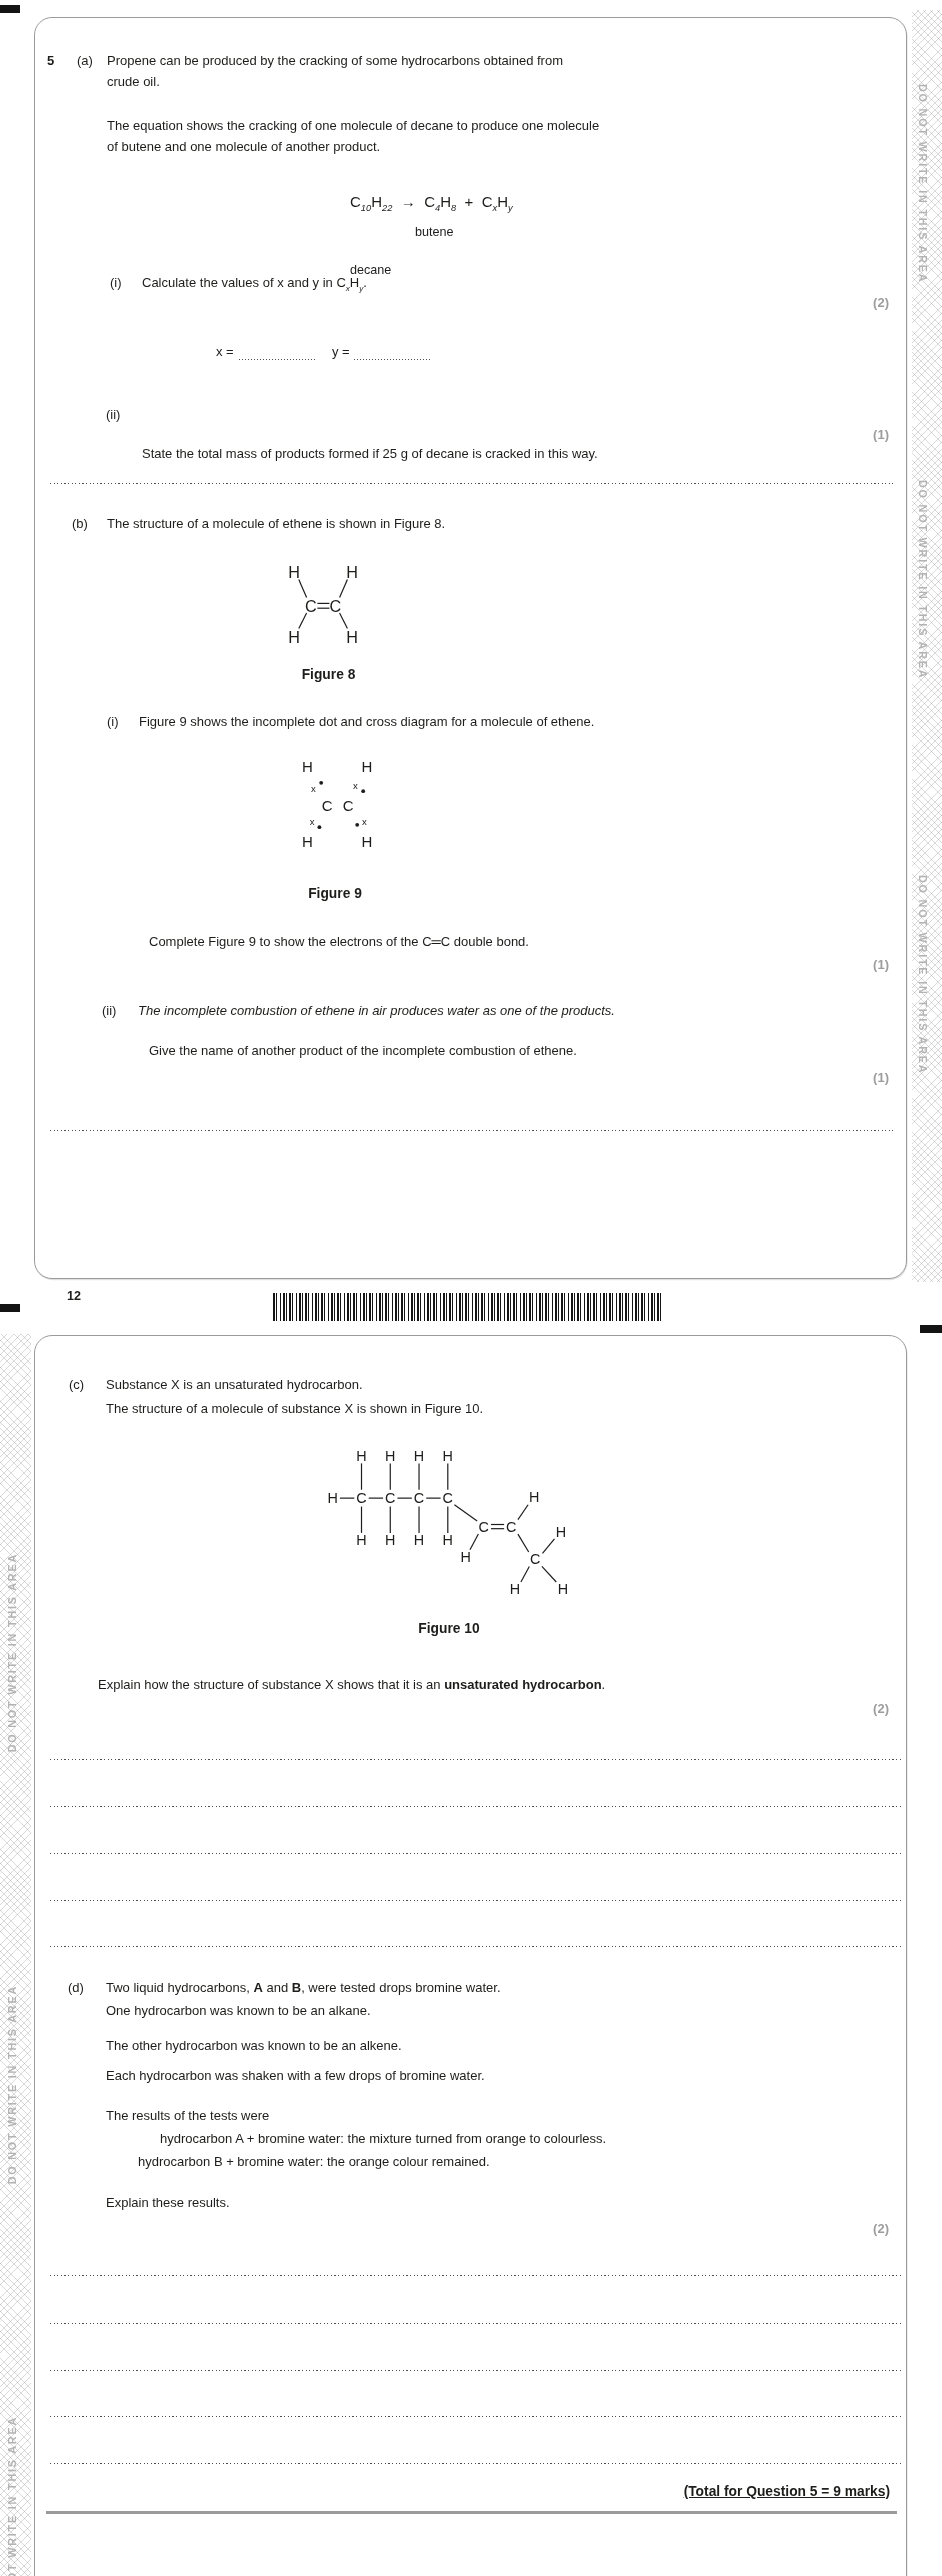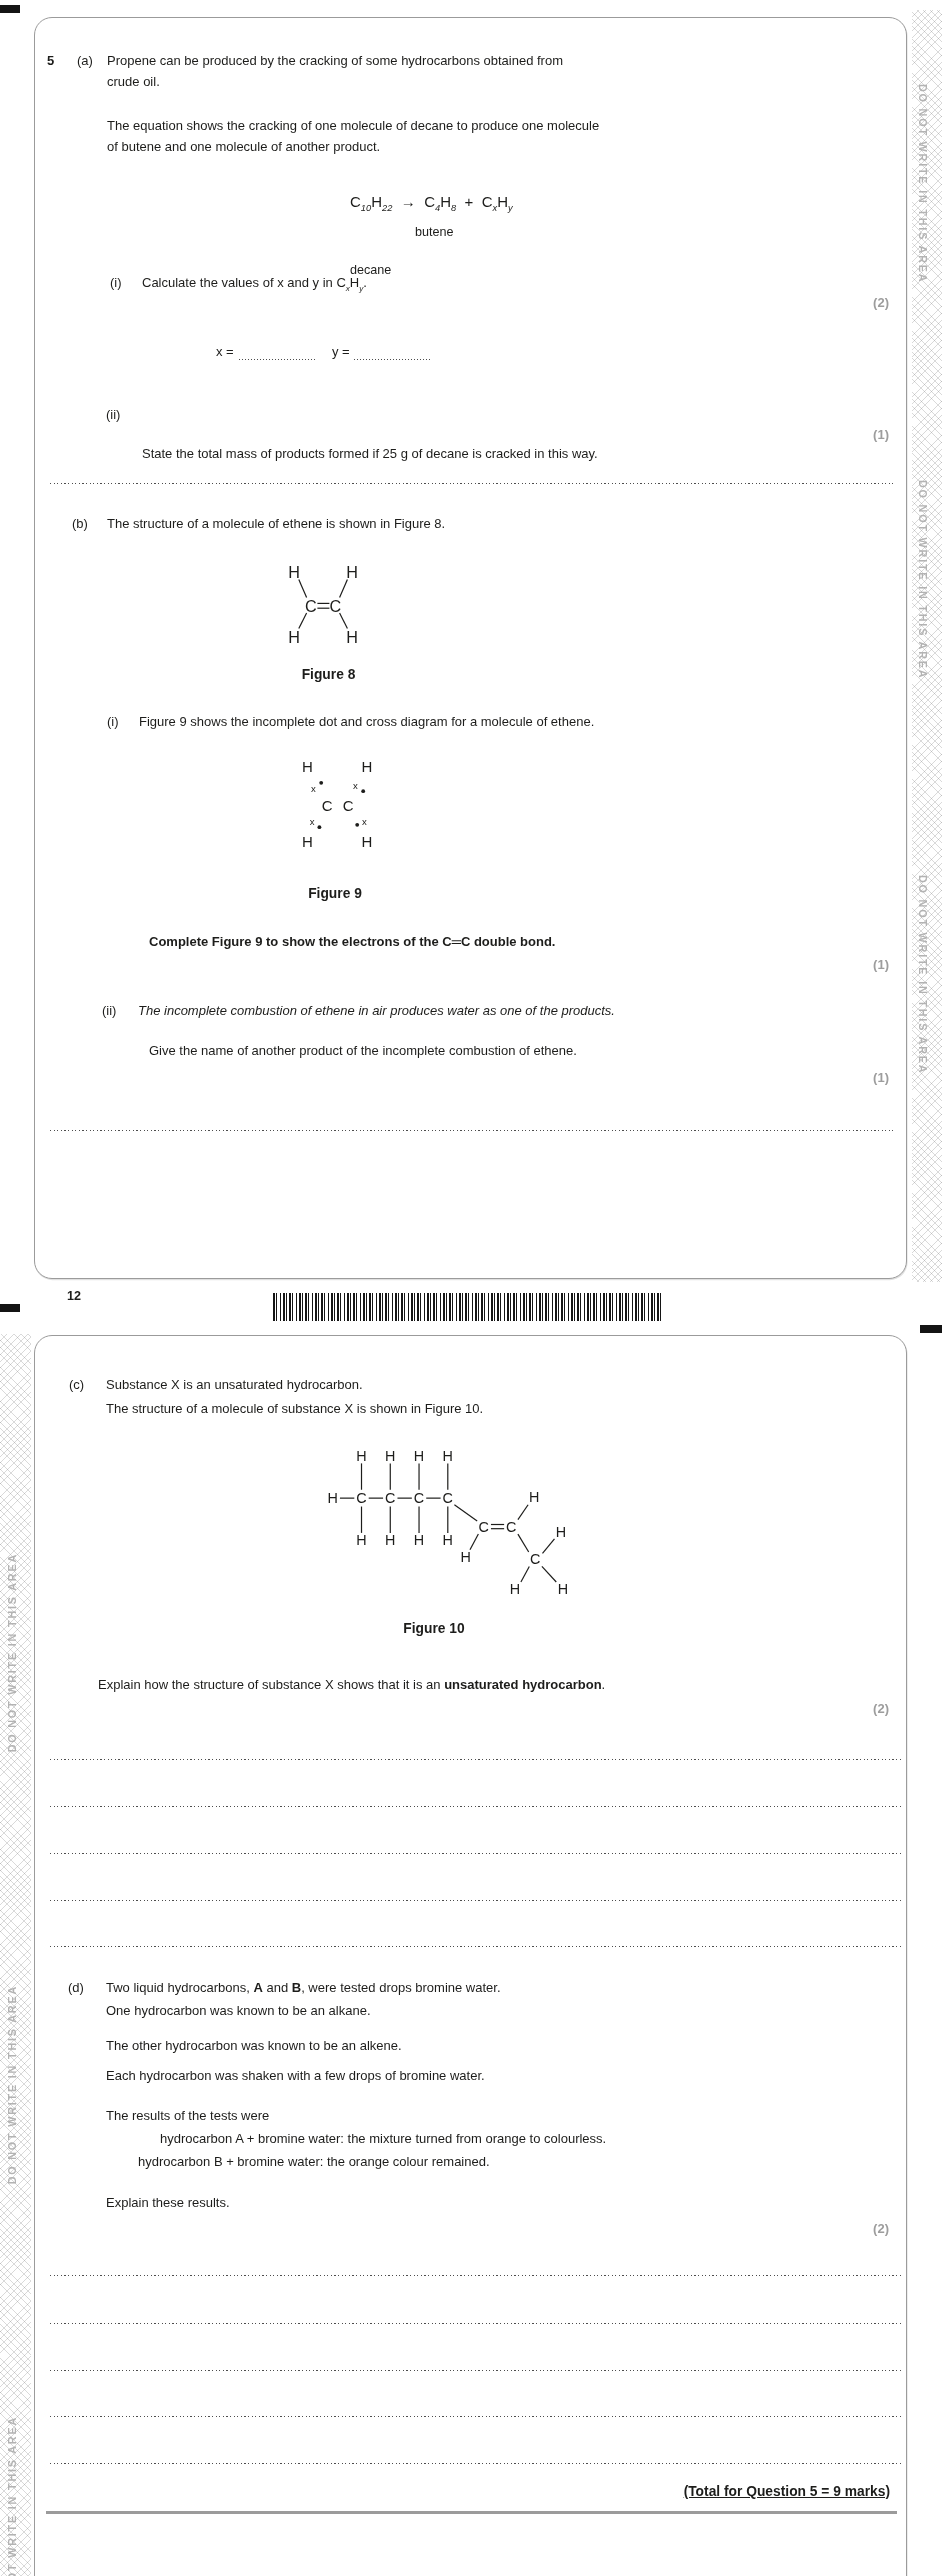--- a/index.html
+++ b/index.html
@@ -128,21 +128,21 @@
       <circle cx="57" cy="53" r="3.2" fill="#1d1d1b"></circle>
       <text x="114" y="57" text-anchor="middle" dominant-baseline="central" font-size="16" fill="#1d1d1b">x</text>
       <circle cx="127" cy="67" r="3.2" fill="#1d1d1b"></circle>
       <text x="42" y="117" text-anchor="middle" dominant-baseline="central" font-size="16" fill="#1d1d1b">x</text>
       <circle cx="54" cy="127" r="3.2" fill="#1d1d1b"></circle>
       <text x="129" y="117" text-anchor="middle" dominant-baseline="central" font-size="16" fill="#1d1d1b">x</text>
       <circle cx="117" cy="123" r="3.2" fill="#1d1d1b"></circle>
     </svg></div>
 <div class="caption" style="left:287px;top:886px;width:96px;">Figure 9</div>
 
-<div class="t" style="left:149px;top:934px;font-weight:bold;"><span>Complete Figure 9 to show the electrons of the C</span><span>═</span><span>C double bond.</span></div>
+<div class="t" style="left:149px;top:934px;"><span>Complete Figure 9 to show the electrons of the C</span><span>═</span><span>C double bond.</span></div>
 <div class="mark" style="left:851px;top:957px;">(1)</div>
 
 <div class="t" style="left:102px;top:1003px;">(ii)</div>
 <div class="t" style="left:138px;top:1003px;font-style:italic;">The incomplete combustion of ethene in air produces water as one of the products.</div>
 <div class="t" style="left:149px;top:1043px;">Give the name of another product of the incomplete combustion of ethene.</div>
 <div class="mark" style="left:851px;top:1070px;">(1)</div>
 <div class="ansline" style="left:50px;top:1130px;width:843px;"></div>
 
 <div class="t bold" style="left:67px;top:1288px;font-size:12.6px;">12</div>
 <div id="barcode"></div>
@@ -197,21 +197,21 @@
       <text x="208" y="162" text-anchor="middle" dominant-baseline="central" font-size="24" fill="#1d1d1b">H</text>
       <text x="268" y="140" text-anchor="middle" dominant-baseline="central" font-size="24" fill="#1d1d1b">C</text>
       <text x="314" y="140" text-anchor="middle" dominant-baseline="central" font-size="24" fill="#1d1d1b">C</text>
       <text x="352" y="90" text-anchor="middle" dominant-baseline="central" font-size="24" fill="#1d1d1b">H</text>
       <text x="238" y="190" text-anchor="middle" dominant-baseline="central" font-size="24" fill="#1d1d1b">H</text>
       <text x="354" y="194" text-anchor="middle" dominant-baseline="central" font-size="24" fill="#1d1d1b">C</text>
       <text x="397" y="148" text-anchor="middle" dominant-baseline="central" font-size="24" fill="#1d1d1b">H</text>
       <text x="320" y="244" text-anchor="middle" dominant-baseline="central" font-size="24" fill="#1d1d1b">H</text>
       <text x="400" y="244" text-anchor="middle" dominant-baseline="central" font-size="24" fill="#1d1d1b">H</text>
     </svg></div>
-<div class="caption" style="left:308px;top:1621px;width:252px;">Figure 10</div>
+<div class="caption" style="left:323px;top:1621px;width:252px;">Figure 10</div>
 
 <div class="t" style="left:98px;top:1677px;"><span>Explain how the structure of substance X shows that it is an </span><span class="bold">unsaturated hydrocarbon</span><span>.</span></div>
 <div class="mark" style="left:851px;top:1701px;">(2)</div>
 
 <div class="ansline" style="left:50px;top:1759px;width:853px;"></div>
 <div class="ansline" style="left:50px;top:1806px;width:853px;"></div>
 <div class="ansline" style="left:50px;top:1853px;width:853px;"></div>
 <div class="ansline" style="left:50px;top:1900px;width:853px;"></div>
 <div class="ansline" style="left:50px;top:1946px;width:853px;"></div>
 

